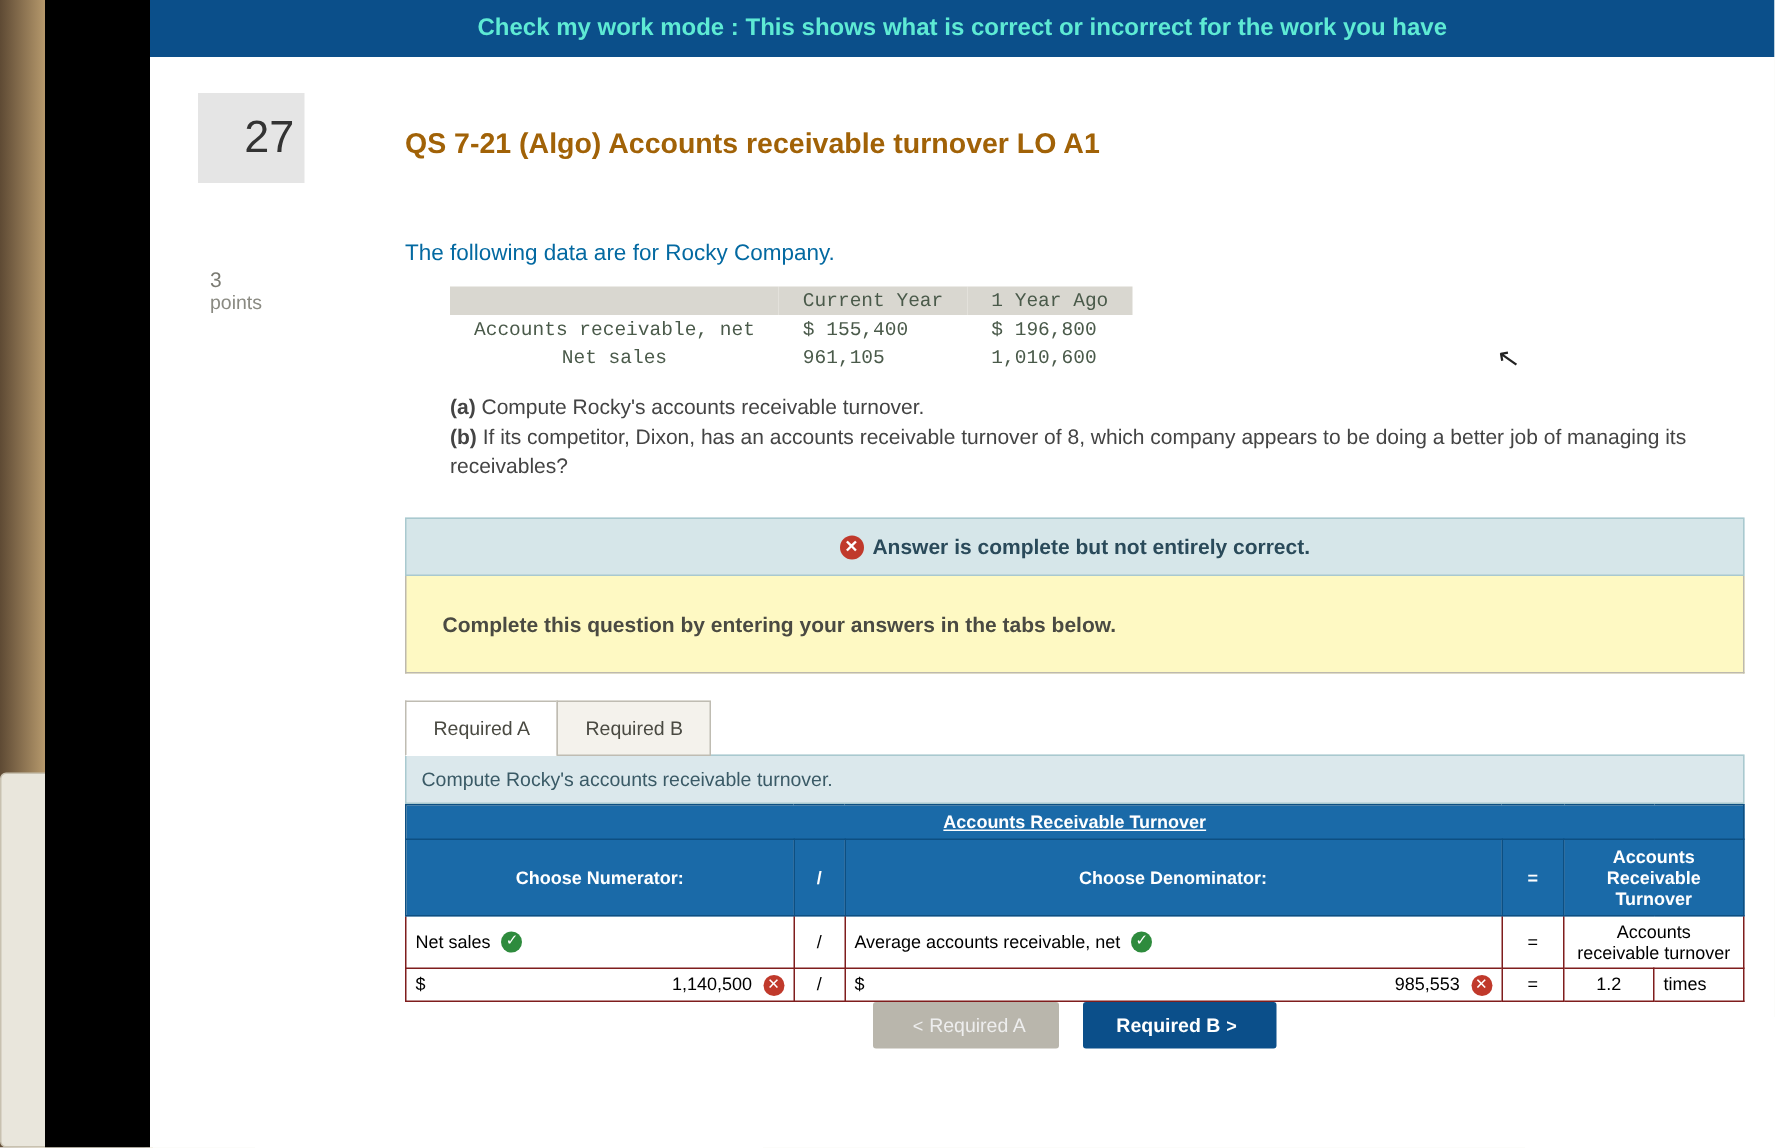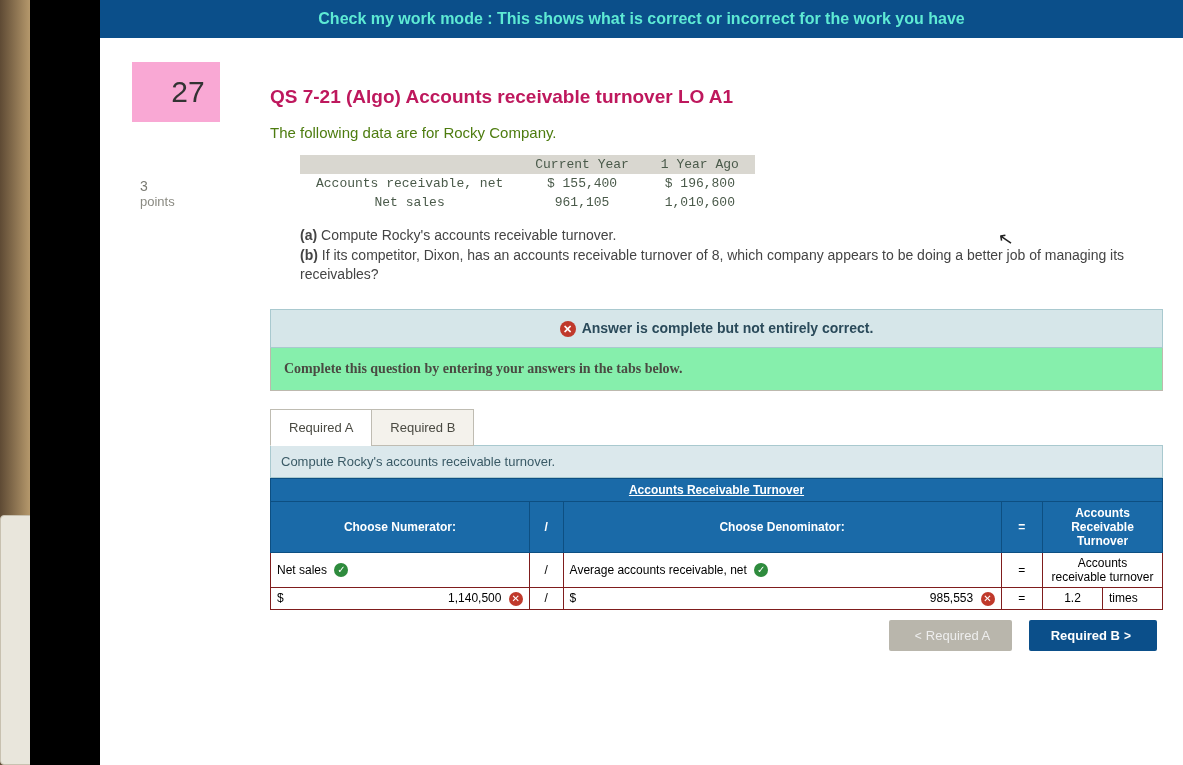--- a/index.html
+++ b/index.html
@@ -39,62 +39,62 @@
     font-size:16px;
     padding:10px 14px 10px 14px;
     text-align:center;
   }
   .content {
     flex:1; position:relative; padding:28px 20px 20px 20px;
     background:#fff;
   }
   .qnum-box {
     position:absolute; top:24px; left:32px;
-    width:88px; height:60px; background:#f9a8d4;
+    width:71px; height:60px; background:#e5e5e5;
     display:flex; align-items:center; justify-content:center;
     font-size:30px; color:#333;padding-left:24px;
   }
   .points-box {
     position:absolute; top:140px; left:40px; text-align:left;
     color:#8a8a82; font-size:13px;
   }
   .points-box .pval { font-size:14px; color:#7a7a72;}
   .main-col {
     margin-left:150px; max-width:900px;
   }
   .qtitle {
-    font-size:19px; font-weight:bold; color:#be185d; margin:20px 0 16px 0;
+    font-size:19px; font-weight:bold; color:#a16207; margin:20px 0 52px 0;
   }
   .intro {
-    font-size:15px; color:#4d7c0f; margin-bottom:14px;
+    font-size:15px; color:#0369a1; margin-bottom:14px;
   }
   
   table.data {
     border-collapse:collapse; margin-left:30px; margin-bottom:14px;
     font-family:"Courier New",monospace; font-size:13px; color:#4a5a4a;
   }
-  table.data th, table.data td { padding:2px 16px; text-align:center; }
+  table.data th, table.data td { padding:2px 16px; text-align:left; }
   table.data td.label { text-align:center; }
   table.data tr.hdr td { background:#d9d7d0; }
   .questions { margin-left:30px; font-size:14px; color:#444; line-height:1.4; }
   .questions b { font-weight:bold; }
   
   .answer-banner {
     margin-top:24px; background:#d6e6e9; border:1px solid #a9c9cf;
     padding:10px; text-align:center; font-size:14px; font-weight:bold;
     color:#2a4a5a; position:relative;
   }
   .answer-banner .xicon {
     display:inline-block; width:16px; height:16px; border-radius:50%;
     background:#c0392b; color:#fff; font-size:11px; line-height:16px;
     text-align:center; margin-right:6px; vertical-align:middle;
   }
   .instr-bar {
-    background:#86efac; padding:13px; font-size:14px; font-weight:bold;
-    color:#4a4a42; border:1px solid #bdb9ae; border-top:none;font-family:Liberation Serif, serif;
+    background:#fef9c3; padding:24px; font-size:14px; font-weight:bold;
+    color:#4a4a42; border:1px solid #bdb9ae; border-top:none;
   }
   
   .tabs { margin-top:18px; }
   .tab {
     display:inline-block; padding:10px 18px; font-size:13px;
     border:1px solid #bfbcb2; background:#f4f2ec; color:#4a4a42;
     cursor:pointer; margin-right:-1px;
   }
   .tab.active { background:#fff; border-bottom:1px solid #fff; font-weight:normal;}
   .tab-sub {
@@ -116,21 +116,21 @@
     border:1px solid #7f1d1d; padding:3px 6px; background:#fff;
   }
   table.turn td.sel { background:#fff; }
   .chk { display:inline-block; width:14px; height:14px; border-radius:50%;
     background:#2e8b3d; color:#fff; font-size:10px; line-height:14px;
     text-align:center; margin-left:4px; vertical-align:middle;}
   .xmk { display:inline-block; width:14px; height:14px; border-radius:50%;
     background:#c0392b; color:#fff; font-size:10px; line-height:14px;
     text-align:center; margin-left:4px; vertical-align:middle;}
   .val-cell { text-align:right; }
-  .navbtns { margin-top:10px; text-align:right; }
+  .navbtns { text-align:center; }
   .btn {
     display:inline-block; padding:8px 22px; font-size:13px;
     border-radius:2px; margin:0 6px; cursor:pointer;
   }
   .btn.disabled { background:#b9b6ac; color:#eee; }
   .btn.primary { background:#0b4f8a; color:#fff; font-weight:bold;}
   .btn .chev { font-size:12px; margin:0 4px;}
   .cursor {
     position:absolute; top:190px; right:170px; font-size:18px; color:#222;
     transform:rotate(-10deg); z-index:20;

